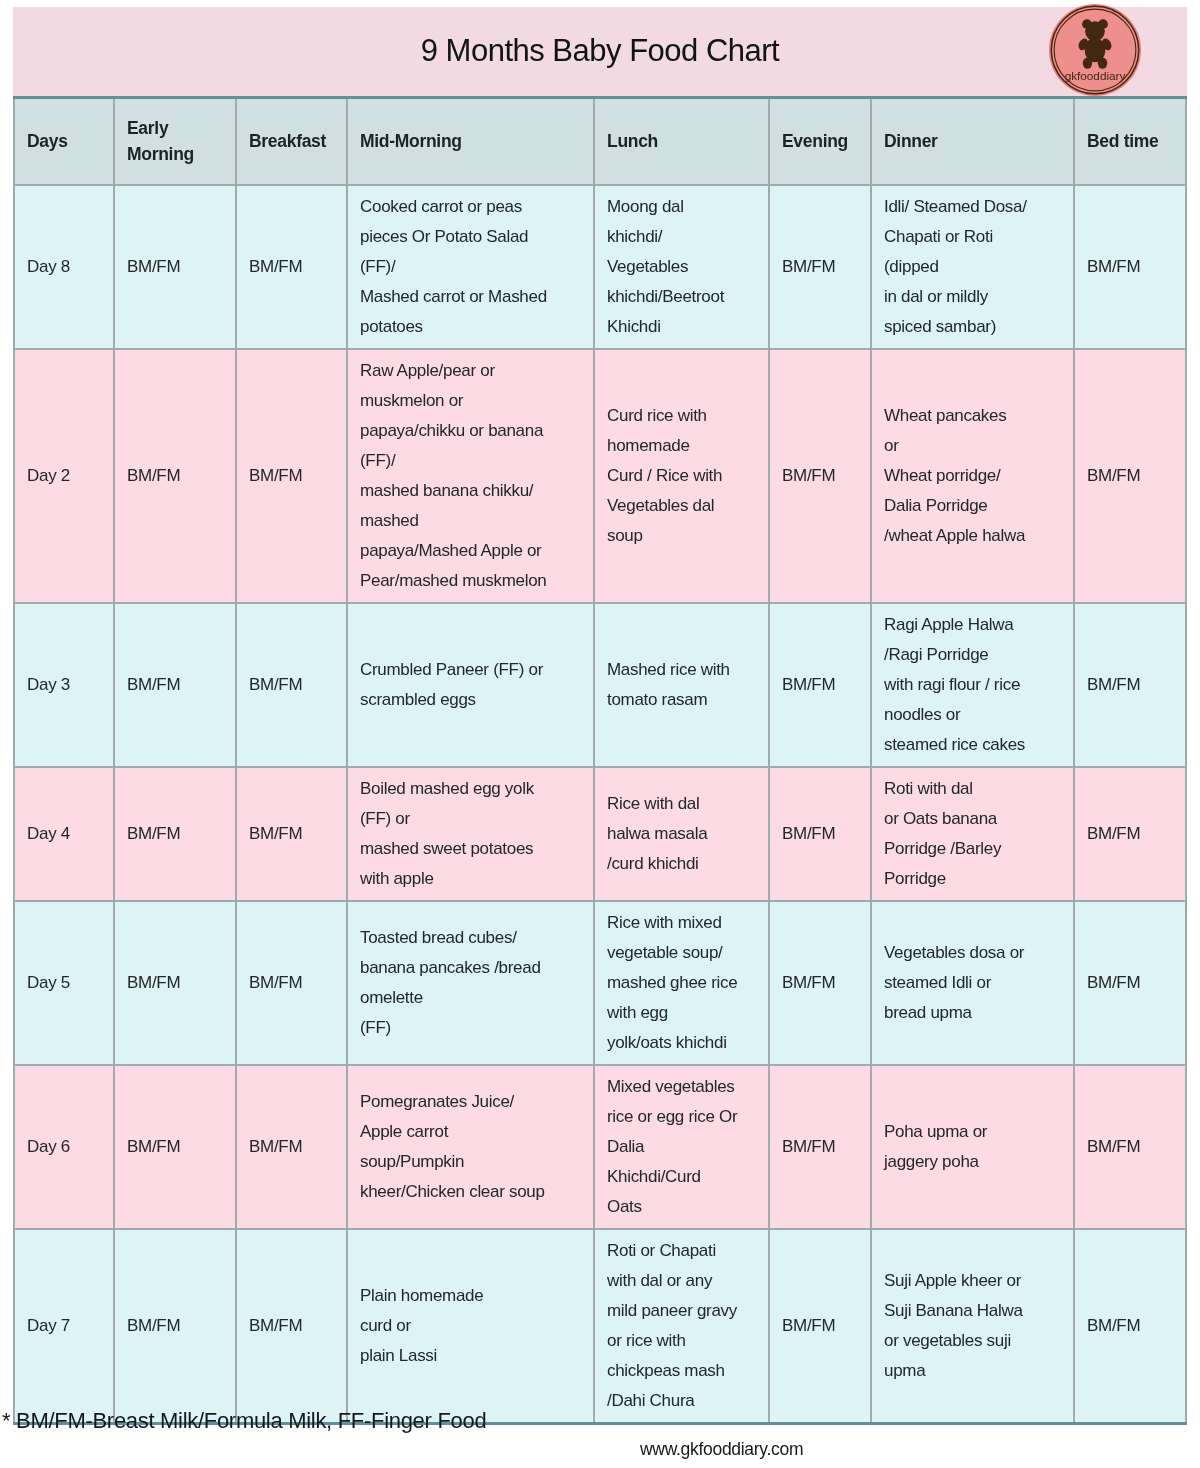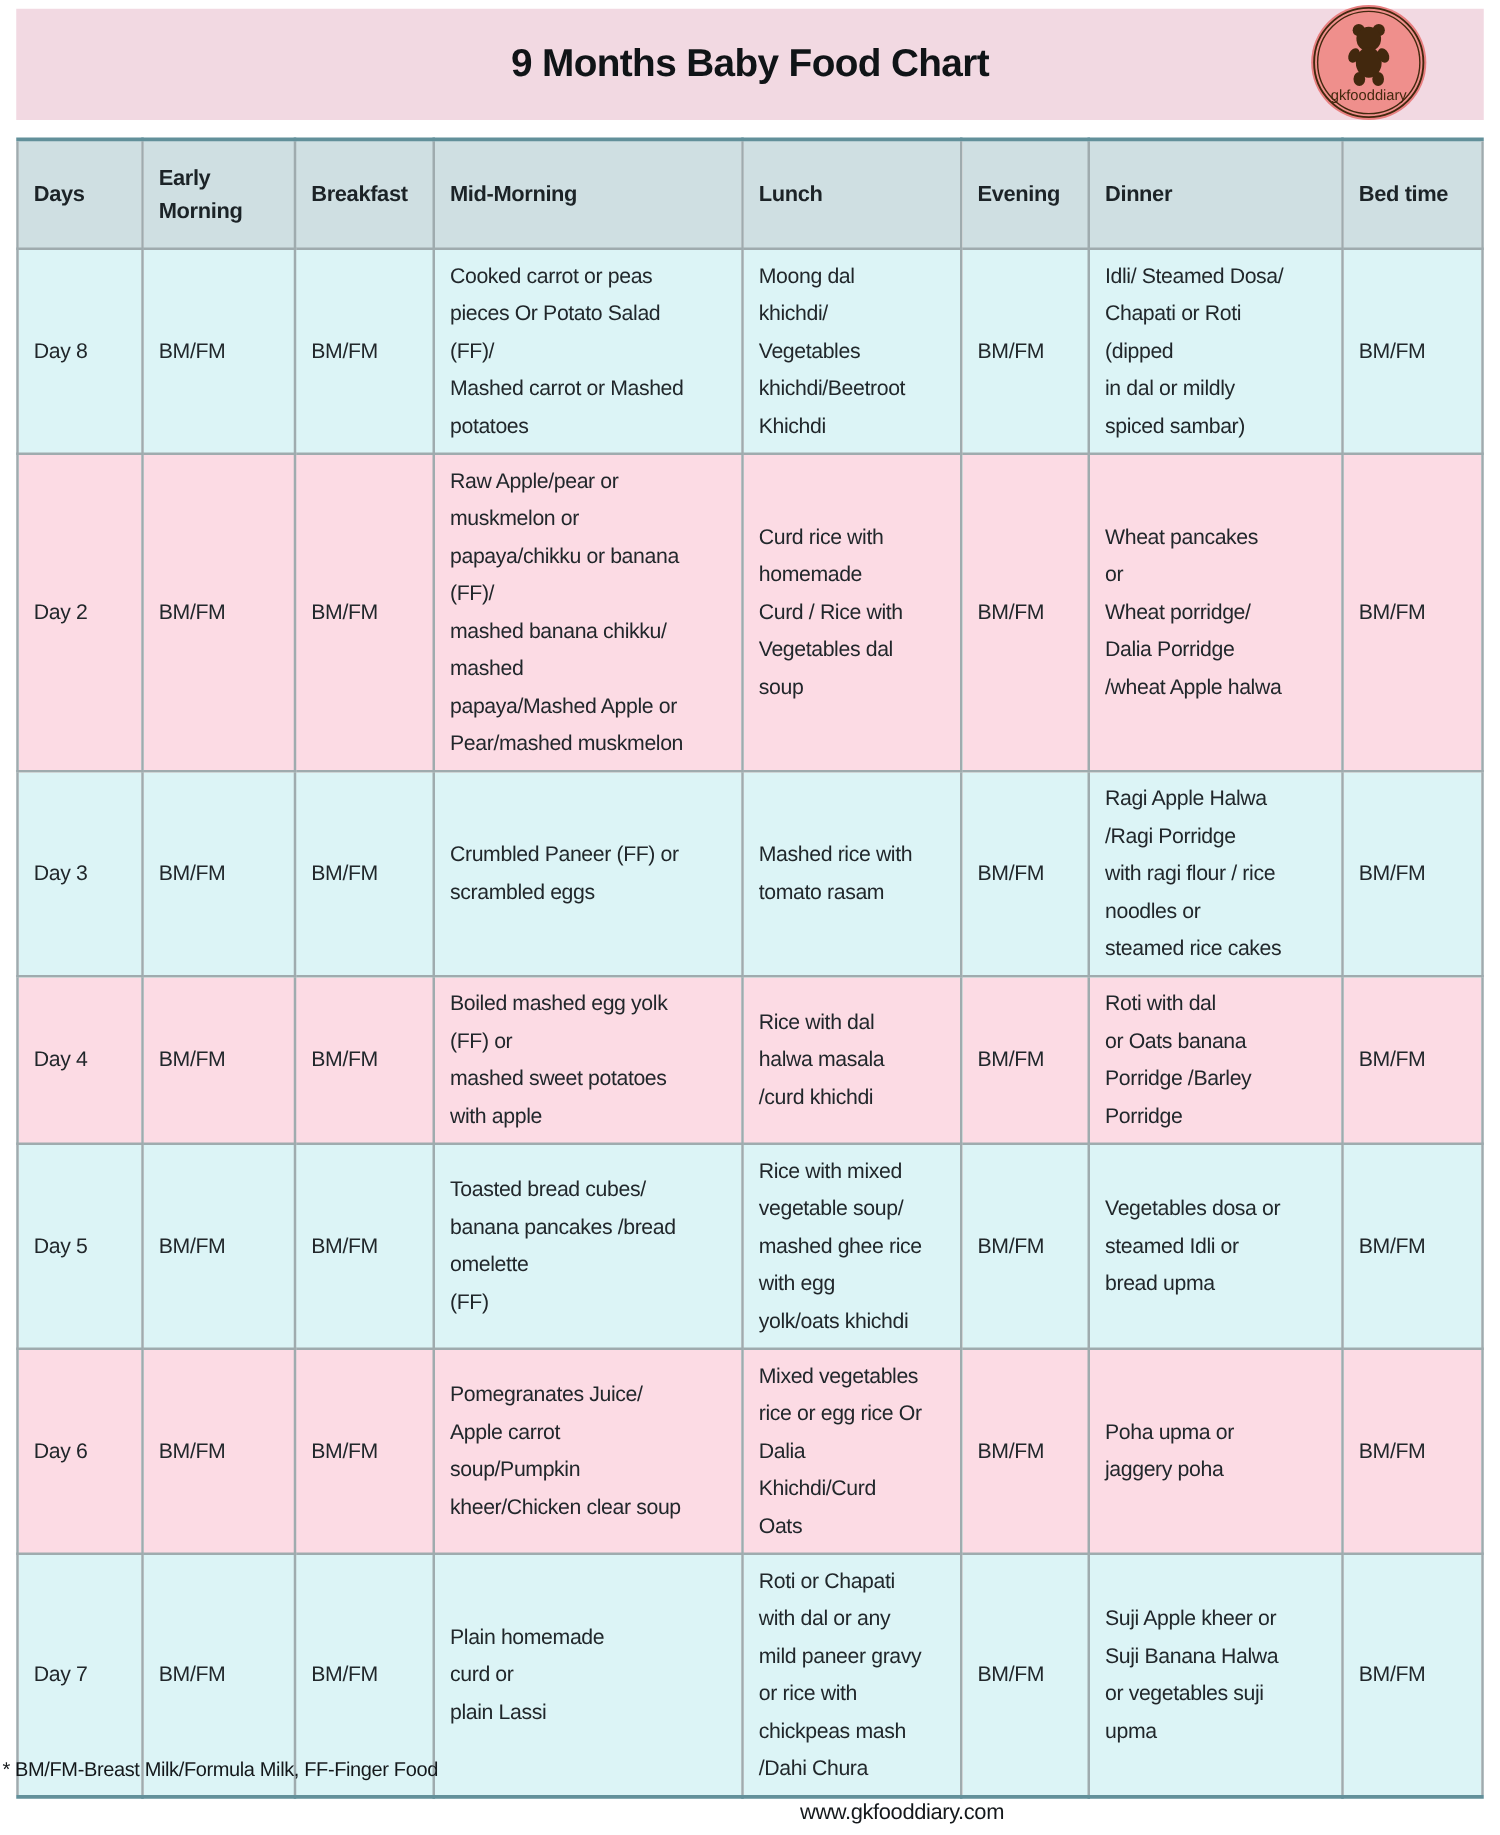--- a/index.html
+++ b/index.html
@@ -15,35 +15,34 @@
     position: absolute;
     left: 13px; top: 7px;
     width: 1174px; height: 89px;
     background: #f2d9e2;
   }
   .banner h1 {
     position: absolute;
     left: 0; right: 0; top: 26px;
     text-align: center;
     font-size: 31px;
-    font-weight: bold;
+    font-weight: normal;
     letter-spacing: -0.5px;
     color: #101417;
   }
   .logo {
     position: absolute;
     right: 45px; top: -4px;
     width: 94px; height: 94px;
   }
   
   .chart-wrap {
     position: absolute;
     left: 13px; top: 96px;
     width: 1174px;
-    margin-top: 14px;
   }
   table {
     border-collapse: collapse;
     table-layout: fixed;
     width: 1174px;
     border: 2px solid #9fabae;
     border-top: 3px solid #62909a;
     border-bottom: 3px solid #62909a;
   }
   col.c-days { width: 100px; }
@@ -78,21 +77,21 @@
   tr.h-2 { height: 252px; }
   tr.h-3 { height: 164px; }
   tr.h-4 { height: 133px; }
   tr.h-5 { height: 162px; }
   tr.h-6 { height: 160px; }
   tr.h-7 { height: 188px; }
   
   .footer-note {
     position: absolute;
     left: 2px; top: 1408px;
-    font-size: 16px;
+    font-size: 22px;
     letter-spacing: -0.3px;
     color: #14181b;
   }
   .footer-site {
     position: absolute;
     left: 640px; top: 1408px;
     font-size: 17.5px;
     letter-spacing: -0.3px;
     color: #14181b;
     margin-top: 31px;

